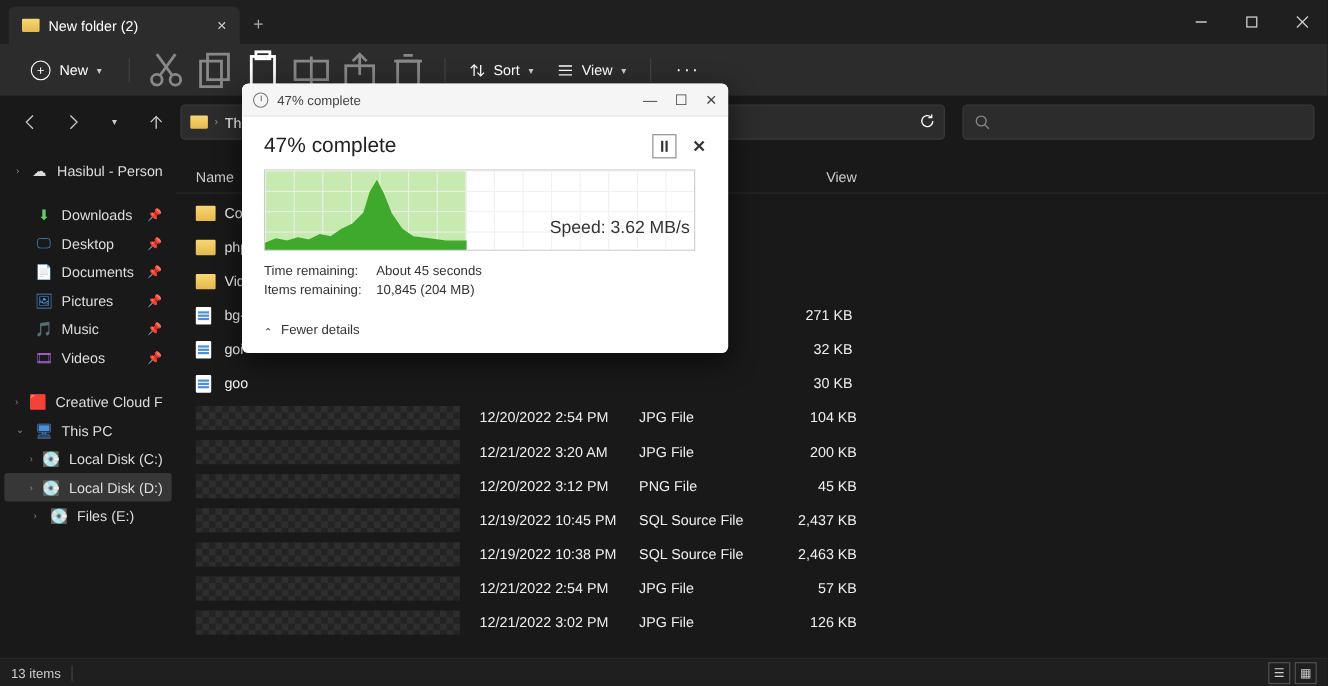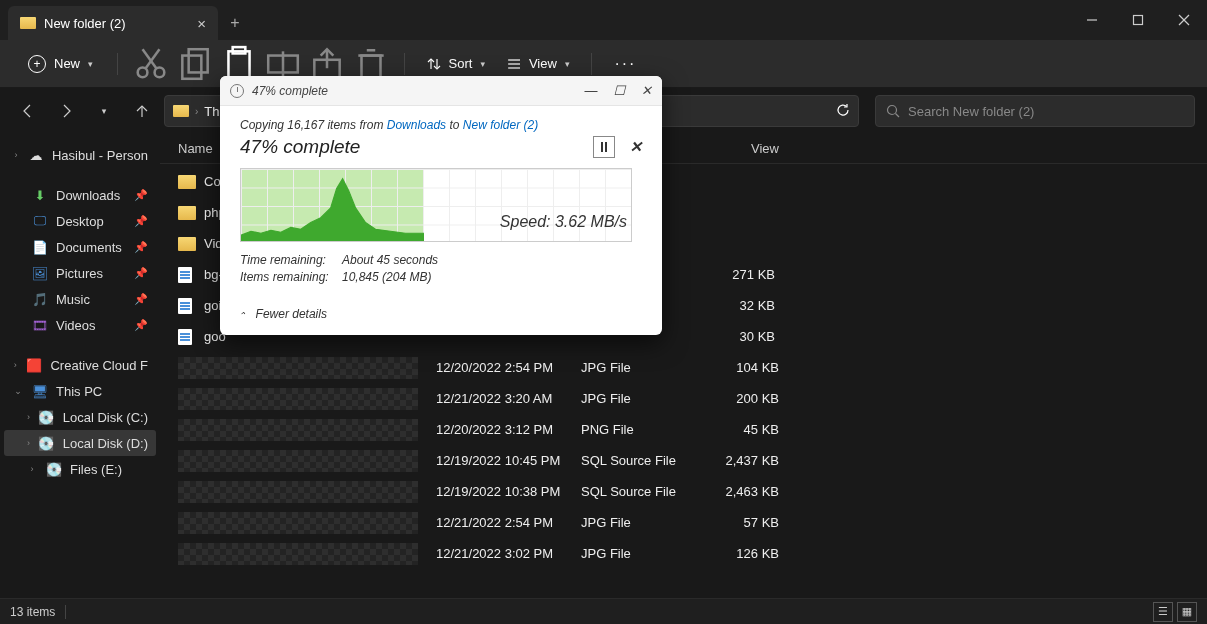--- a/index.html
+++ b/index.html
@@ -41,21 +41,21 @@
 
 .main { display: flex; height: 464px; background: #191919; }
 .sidebar { width: 160px; padding: 8px 4px; overflow: hidden; }
 .sb-item { display: flex; align-items: center; gap: 8px; padding: 5px 8px; color: #ddd; border-radius: 3px; white-space: nowrap; cursor: pointer; font-size: 13px; }
 .sb-item.sel { background: #373737; }
 .sb-exp { width: 12px; font-size: 9px; color: #888; text-align: center; }
 .sb-ico { width: 16px; height: 16px; display: flex; align-items: center; justify-content: center; flex-shrink: 0; }
 .pin { margin-left: auto; color: #888; font-size: 11px; }
 .sb-spacer { height: 14px; }
 
-.content { flex: 1; position: relative; }
+.content { flex: 1; position: relative; margin-top: 12px; }
 .col-headers { height: 30px; display: flex; align-items: center; padding-left: 18px; color: #ccc; border-bottom: 1px solid #2a2a2a; font-size: 13px; }
 .col-name { width: 258px; }
 .col-date { width: 145px; }
 .col-type { width: 118px; }
 .col-size { width: 80px; text-align: right; }
 .rows { padding-top: 2px; }
 .row { height: 31px; display: flex; align-items: center; padding-left: 18px; color: #eee; font-size: 13px; }
 .row .ico { width: 18px; height: 14px; margin-right: 8px; flex-shrink: 0; }
 .row .folder-ico { background: linear-gradient(#f7d774,#e6b84c); border-radius: 1px; }
 .row .file-ico { background: #fff; border-radius: 1px; position: relative; width: 14px; height: 16px; margin-right: 12px; }
@@ -66,21 +66,21 @@
 .row .tp { width: 118px; }
 .row .sz { width: 80px; text-align: right; }
 
 
 .statusbar { height: 26px; background: #1f1f1f; display: flex; align-items: center; padding: 11px 10px; color: #ccc; font-size: 12px; border-top: 1px solid #2a2a2a; }
 .statusbar .sb-sep { width: 1px; height: 14px; background: #444; margin: 0 10px; }
 .view-icons { margin-left: auto; display: flex; gap: 4px; }
 .view-icons div { width: 20px; height: 20px; border: 1px solid #555; display: flex; align-items: center; justify-content: center; font-size: 11px; cursor: pointer; }
 
 
-.dialog { position: absolute; left: 220px; top: 76px; width: 442px; background: #fff; color: #000; border-radius: 6px; box-shadow: 0 8px 24px rgba(0,0,0,0.6); overflow: hidden; z-index: 10; font-style: italic; }
+.dialog { position: absolute; left: 220px; top: 76px; width: 442px; background: #fff; color: #000; border-radius: 6px; box-shadow: 0 8px 24px rgba(0,0,0,0.6); overflow: hidden; z-index: 10; }
 .dlg-title { height: 30px; background: #f5f5f5; display: flex; align-items: center; padding: 0 10px; gap: 8px; font-size: 12px; color: #444; border-bottom: 1px solid #e5e5e5; }
 .dlg-title .lefti { width: 14px; height: 14px; border: 1.2px solid #777; border-radius: 50%; position: relative; }
 .dlg-title .lefti::after { content: ""; position: absolute; left: 6px; top: 2px; width: 1px; height: 5px; background: #777; transform-origin: bottom; }
 .dlg-winbtns { margin-left: auto; display: flex; gap: 16px; color: #444; }
 .dlg-winbtns span { cursor: pointer; font-size: 13px; }
 .dlg-body { padding: 12px 20px 10px; }
 .dlg-copy { font-size: 12px; color: #333; }
 .dlg-copy a { color: #0067c0; text-decoration: none; }
 .dlg-pct-row { display: flex; align-items: center; margin-top: 4px; }
 .dlg-pct { font-size: 19px; color: #222; }
@@ -229,21 +229,20 @@
     <span class="refresh"><svg width="14" height="14" viewBox="0 0 14 14">
           <path d="M12 7a5 5 0 1 1-1.5-3.5"></path>
           <polyline points="11,1 11,4 8,4"></polyline>
         </svg></span>
   </div>
   <div class="search">
     <svg width="14" height="14" viewBox="0 0 14 14">
         <circle cx="6" cy="6" r="4.5"></circle>
         <line x1="9.5" y1="9.5" x2="13" y2="13"></line>
       </svg>
-    <input placeholder="Search New folder (2)" style="">
   </div>
 </div>
 
 <div class="main">
   <div class="sidebar">
     <div class="sb-item">
         <span class="sb-exp">›</span>
         <span class="sb-ico">☁</span>
         <span>Hasibul - Person</span>
       </div>
@@ -412,23 +411,20 @@
   <div class="dlg-title">
     <span class="lefti"></span>
     <span>47% complete</span>
     <div class="dlg-winbtns">
       <span>—</span>
       <span>☐</span>
       <span>✕</span>
     </div>
   </div>
   <div class="dlg-body">
-    <div class="dlg-copy">
-      <span>Copying 16,167 items from </span><a href="#">Downloads</a><span> to </span><a href="#">New folder (2)</a>
-    </div>
     <div class="dlg-pct-row">
       <div class="dlg-pct">47% complete</div>
       <div class="dlg-ctrl">
         <div class="pausebtn">
             <span></span>
             <span></span>
           </div>
         <div class="cancelbtn">✕</div>
       </div>
     </div>

